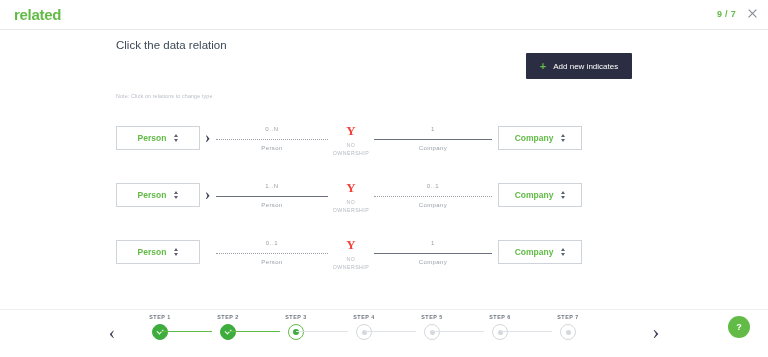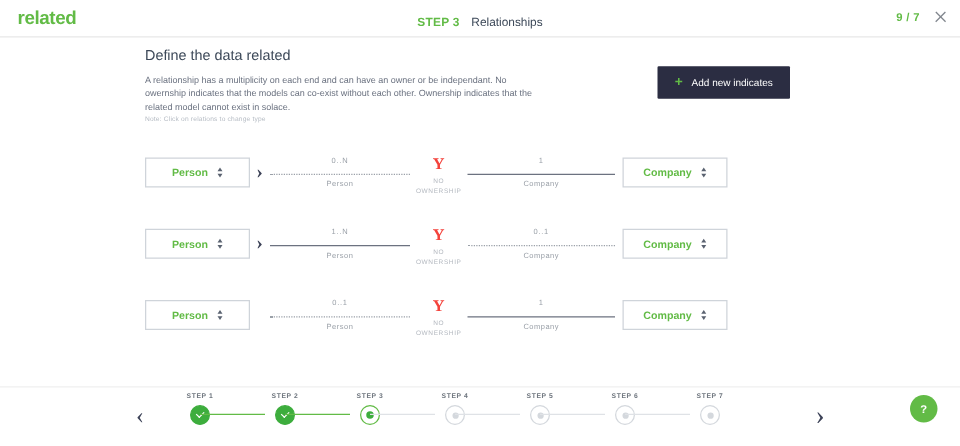--- a/index.html
+++ b/index.html
@@ -190,33 +190,28 @@
   .connector.active { background: #62bb46; }
   .connector.inactive { background: #dfe2e6; }
 </style>
 </head>
 <body>
 
 <div class="app">
 
   <div class="header">
     <div class="logo">related</div>
-    <div class="header-center">
-      <span class="step-label">STEP 3</span>
-      <span class="step-title">Relationships</span>
-    </div>
     <div class="header-right">
       <span class="counter">9 / 7</span>
       <span class="close-icon"></span>
     </div>
   </div>
 
   <div class="content">
-    <div class="heading">Define the data related</div>
-    <div class="desc">A relationship has a multiplicity on each end and can have an owner or be independant. No owernship indicates that the models can co-exist without each other. Ownership indicates that the related model cannot exist in solace.</div>
+    <div class="heading">Click the data relation</div>
     <div class="note">Note: Click on relations to change type</div>
 
     <button class="add-btn">
       <span class="plus-icon">+</span>
       <span>Add new indicates</span>
     </button>
 
     <div id="relations-host">
         <div class="rel-row r0">
     <div class="sel-box left">

